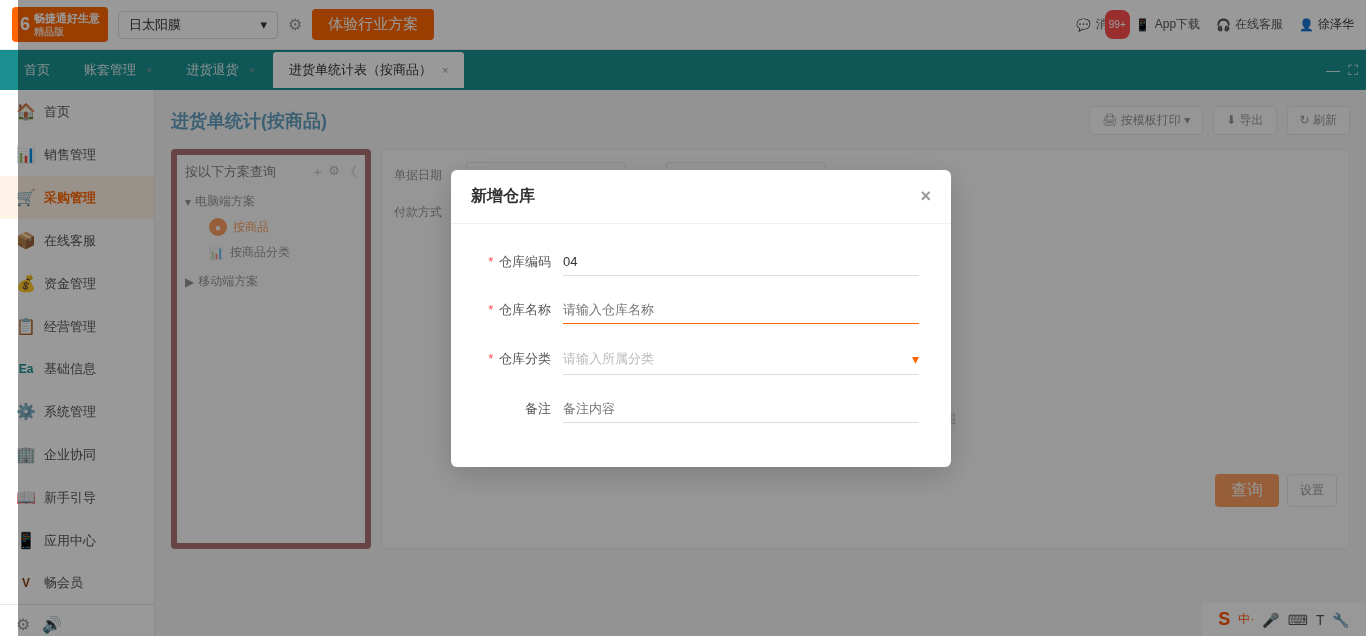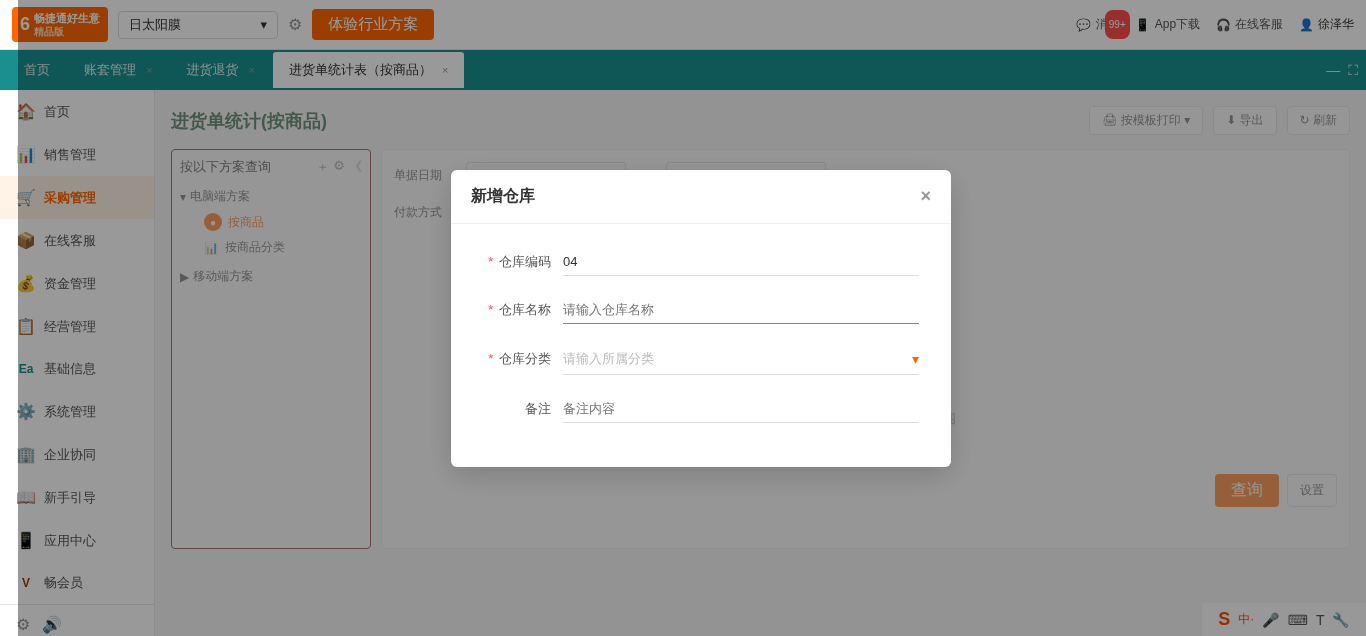--- a/index.html
+++ b/index.html
@@ -62,24 +62,24 @@
     }
     .sidebar-item {
       display: flex; align-items: center; gap: 8px;
       padding: 12px 16px; cursor: pointer; color: #555; font-size: 13px;
     }
     .sidebar-item.active { background: #fff3e8; color: #ff6600; font-weight: bold; }
     .sidebar-icon { font-size: 16px; width: 20px; text-align: center; }
 
     
     .main-content { flex: 1; overflow: auto; padding: 16px; position: relative; }
-    .page-title { font-size: 18px; font-weight: bold; color: #14532d; }
+    .page-title { font-size: 18px; font-weight: bold; color: #0369a1; }
     .btn-orange { background: #ff6600; color: #fff; border: none; border-radius: 4px; padding: 6px 16px; cursor: pointer; font-size: 16px; }
     .btn-outline { background: #fff; color: #555; border: 1px solid #ddd; border-radius: 4px; padding: 5px 12px; cursor: pointer; font-size: 12px; }
-    .scheme-panel { width: 200px; min-width: 200px; background: #fff; border: 1px solid #7f1d1d; border-radius: 4px; padding: 8px; }
+    .scheme-panel { width: 200px; min-width: 200px; background: #fff; border: 6px solid #7f1d1d; border-radius: 4px; padding: 8px; }
     .scheme-header { display: flex; align-items: center; justify-content: space-between; margin-bottom: 8px; font-size: 13px; color: #333; }
     .scheme-controls { display: flex; gap: 4px; }
     .scheme-ctrl { color: #999; cursor: pointer; }
     .scheme-tree { font-size: 12px; }
     .tree-group { margin-bottom: 4px; }
     .tree-group-label { display: flex; align-items: center; gap: 4px; color: #555; padding: 4px 0; cursor: pointer; }
     .tree-item { padding: 4px 0 4px 24px; cursor: pointer; display: flex; align-items: center; gap: 6px; color: #555; border-radius: 3px; }
     .tree-item.active { color: #ff6600; }
     .tree-item .active-dot { width: 18px; height: 18px; background: #ff6600; border-radius: 50%; display: flex; align-items: center; justify-content: center; color: #fff; font-size: 10px; }
 

